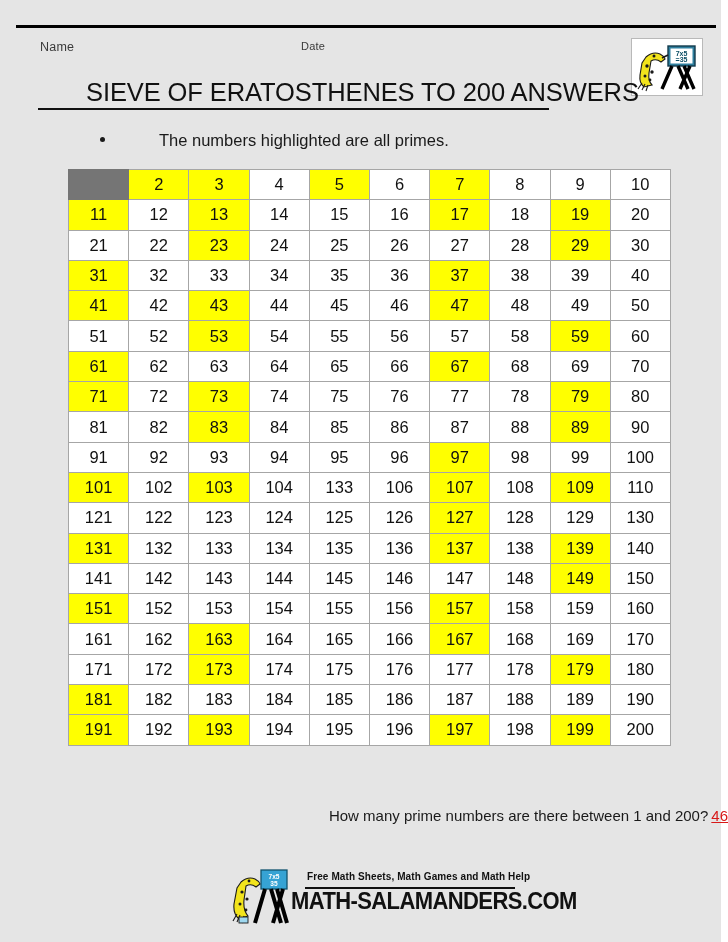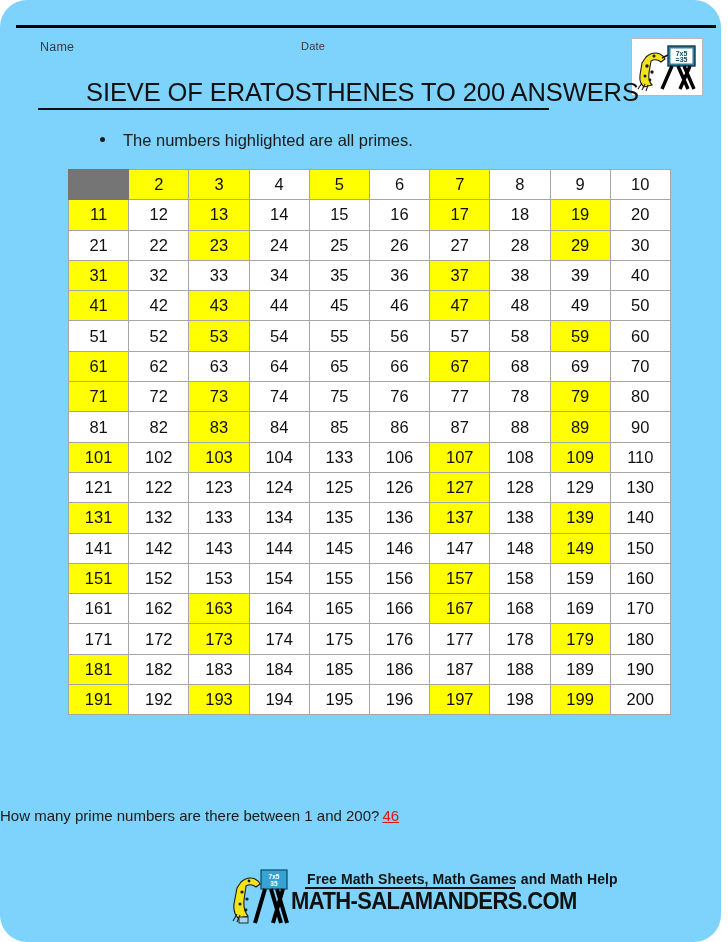--- a/index.html
+++ b/index.html
@@ -16,22 +16,21 @@
     color: #1a1a1a;
     overflow: hidden;
   }
 
   .page {
     position: absolute;
     left: 0; top: 0;
     width: 721px;
     height: 942px;
     box-sizing: border-box;
-    background: #7dd3fc;
-    border-radius: 27px;
+    background: #e5e5e5;
   }
 
   
   .top-rule {
     position: absolute;
     left: 16px;
     top: 25px;
     width: 700px;
     height: 3px;
     background: #000000;
@@ -107,21 +106,21 @@
   .instruction .dot {
     display: inline-block;
     width: 5px;
     height: 5px;
     border-radius: 50%;
     background: #1a1a1a;
     vertical-align: middle;
     margin-right: 18px;
     margin-bottom: 3px;
   }
-  .instruction .txt { vertical-align: middle; }
+  .instruction .txt { vertical-align: middle; margin-left: 36px; }
 
   
   .grid {
     position: absolute;
     left: 68px;
     top: 169px;
     border-collapse: collapse;
     table-layout: fixed;
     width: 592px;
   }
@@ -144,21 +143,21 @@
     border-color: #757575;
     color: transparent;
   }
 
   
   .question {
     position: absolute;
     left: 0;
     top: 807px;
     width: 728px;
-    text-align: left;
+    text-align: right;
     font-size: 15px;
     color: #1a1a1a;
   }
   .question .answer {
     color: #d81818;
     text-decoration: underline;
     margin-left: 3px;
   }
 
   
@@ -173,21 +172,21 @@
     position: absolute;
     left: 231px;
     top: 0;
     width: 285px;
     height: 66px;
   }
   .footer-tag {
     position: absolute;
     left: 76px;
     top: 9px;
-    font-size: 14px;
+    font-size: 10px;
     font-weight: bold;
     color: #111111;
     letter-spacing: .1px;
     white-space: nowrap;
   }
   .footer-rule {
     position: absolute;
     left: 74px;
     top: 25px;
     width: 210px;
@@ -353,20 +352,32 @@
           <td>81</td>
           <td>82</td>
           <td class="prime">83</td>
           <td>84</td>
           <td>85</td>
           <td>86</td>
           <td>87</td>
           <td>88</td>
           <td class="prime">89</td>
           <td>90</td>
+        </tr>
+        <tr>
+          <td>91</td>
+          <td>92</td>
+          <td>93</td>
+          <td>94</td>
+          <td>95</td>
+          <td>96</td>
+          <td class="prime">97</td>
+          <td>98</td>
+          <td>99</td>
+          <td>100</td>
         </tr>
         <tr>
           <td class="prime">101</td>
           <td>102</td>
           <td class="prime">103</td>
           <td>104</td>
           <td>133</td>
           <td>106</td>
           <td class="prime">107</td>
           <td>108</td>

